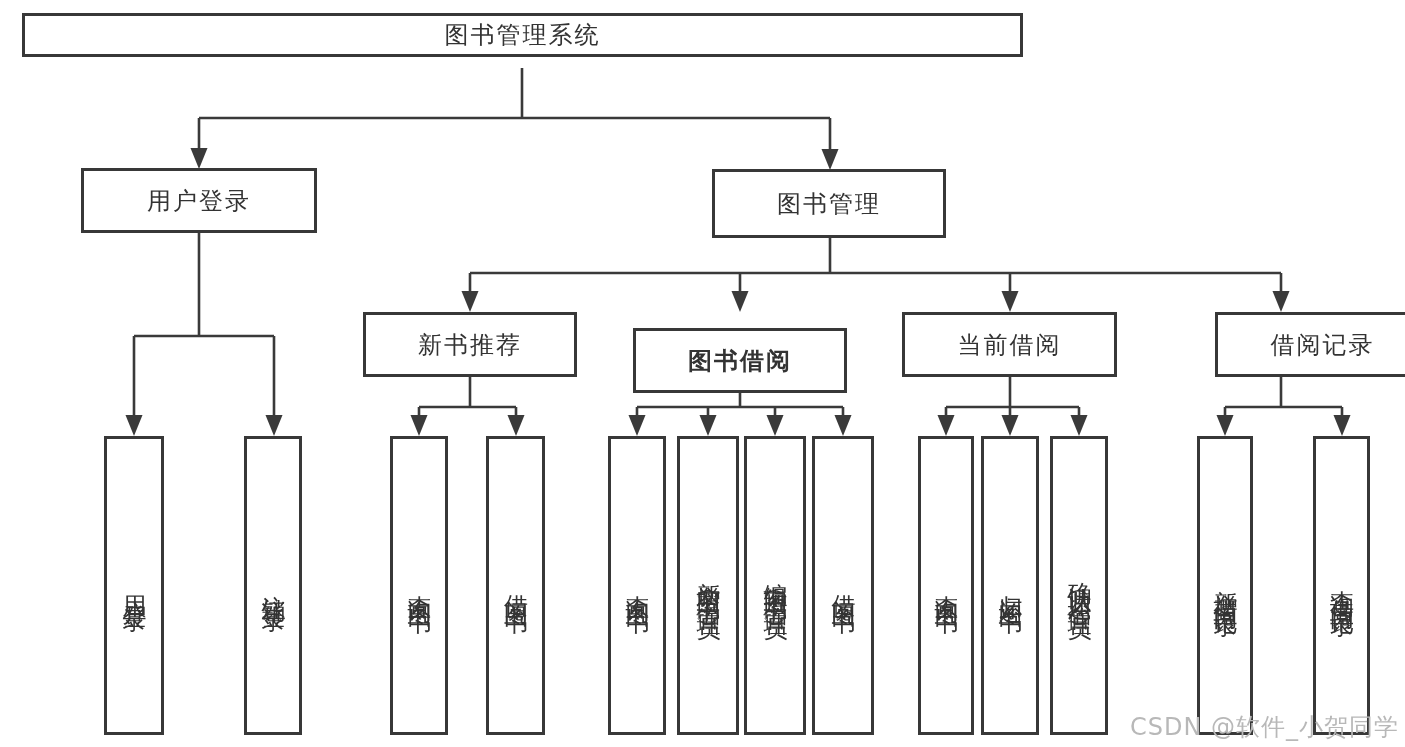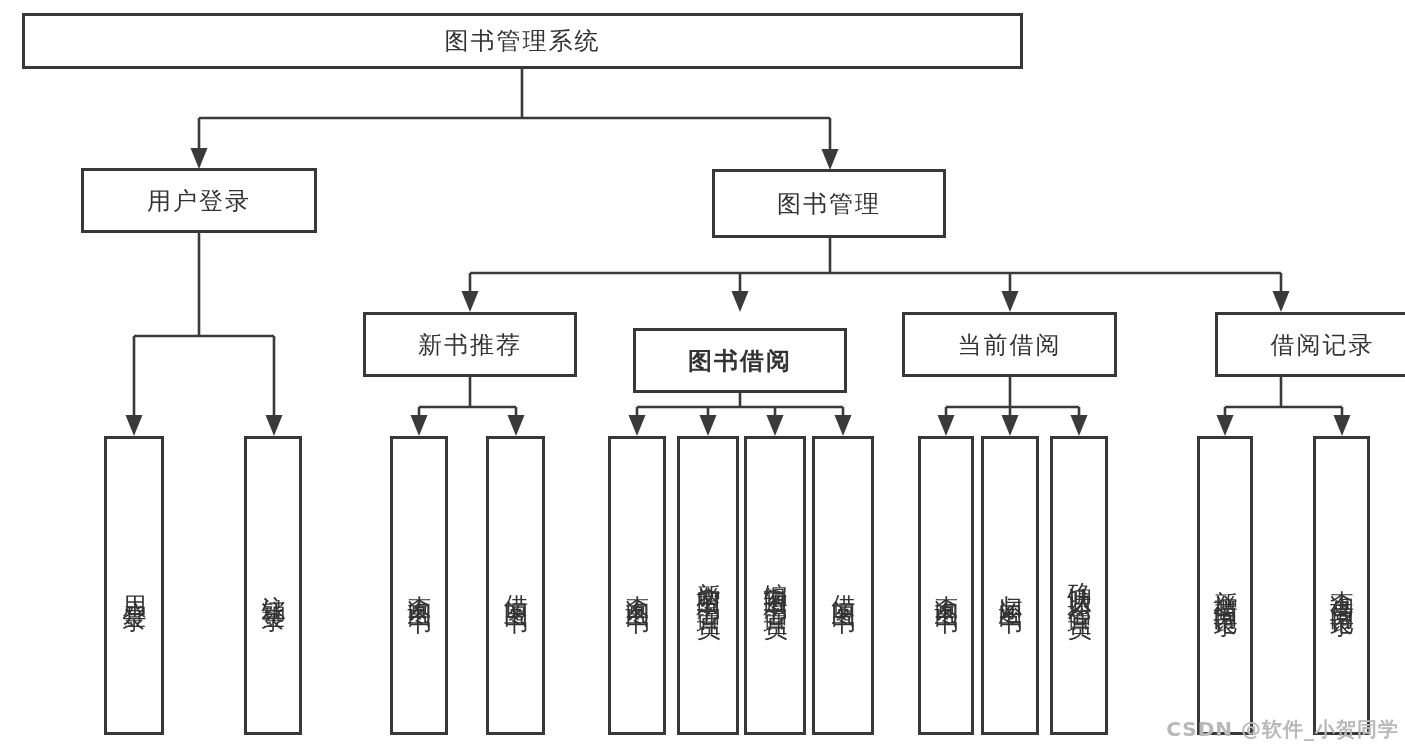--- a/index.html
+++ b/index.html
@@ -28,21 +28,21 @@
   .h .lbl { font-size: 24px; letter-spacing: 2px; white-space: nowrap; }
   .v .vlbl {
     writing-mode: vertical-rl;
     text-orientation: mixed;
     font-size: 24px;
     letter-spacing: 5px;
     line-height: 1.05;
     white-space: nowrap;
   }
 
-  #n-root { left: 22px;   top: 13px;  width: 1001px; height: 56px; }
+  #n-root { left: 22px;   top: 13px;  width: 1001px; height: 44px; }
   #n-ul   { left: 81px;   top: 168px; width: 236px;  height: 65px; }
   #n-bm   { left: 712px;  top: 169px; width: 234px;  height: 69px; }
   #n-nbr  { left: 363px;  top: 312px; width: 214px;  height: 65px; }
   #n-bb   { left: 633px;  top: 328px; width: 214px;  height: 65px; font-weight: bold; }
   #n-cb   { left: 902px;  top: 312px; width: 215px;  height: 65px; align-items: center; }
   #n-br   { left: 1172px; top: 312px; width: 215px;  height: 65px; margin-left: 43px; }
 
   .leaf { top: 436px; height: 299px; }
   #l-a1 { left: 104px;  width: 60px; }
   #l-a2 { left: 244px;  width: 58px; }
@@ -55,26 +55,25 @@
   #l-d1 { left: 918px;  width: 56px; }
   #l-d2 { left: 981px;  width: 58px; }
   #l-d3 { left: 1050px; width: 58px; }
   #l-e1 { left: 1197px; width: 56px; }
   #l-e2 { left: 1313px; width: 57px; }
 
   .watermark {
     position: absolute;
     right: 6px;
     bottom: 4px;
-    font-size: 20px;
+    font-size: 24px;
     letter-spacing: 1px;
     color: var(--watermark, #b8b8b8);
     z-index: 5;
     white-space: nowrap;
-    font-weight: bold;
   }
 </style>
 </head>
 <body>
 
 <div class="stage">
 
   <svg class="wires" viewBox="0 0 1405 747" xmlns="http://www.w3.org/2000/svg">
     <path d="M522 68 V118 M199 118 H830 M199 118 V151 M830 118 V152
       M830 233 V274 M470 273 H1281 M470 273 V295 M740 273 V295 M1010 273 V295 M1281 273 V295

